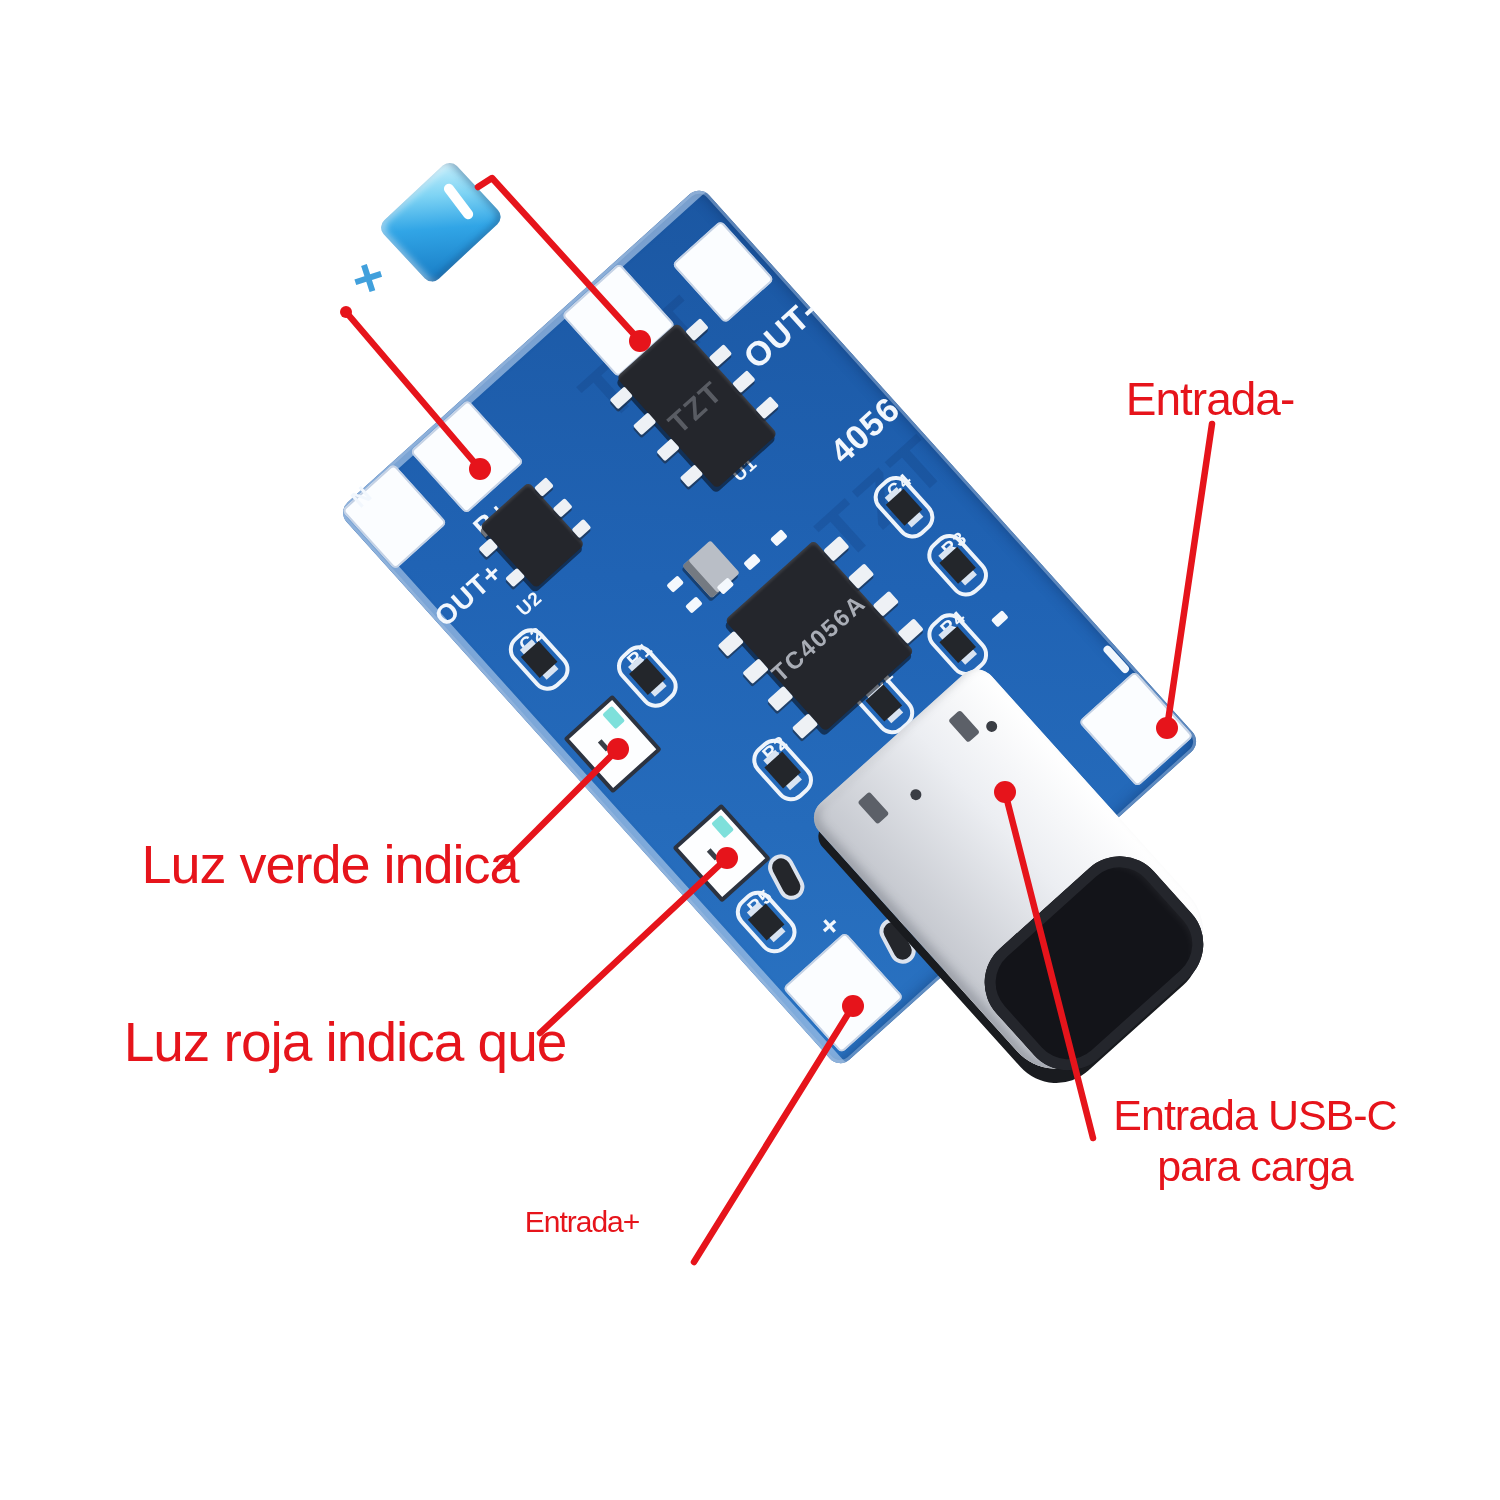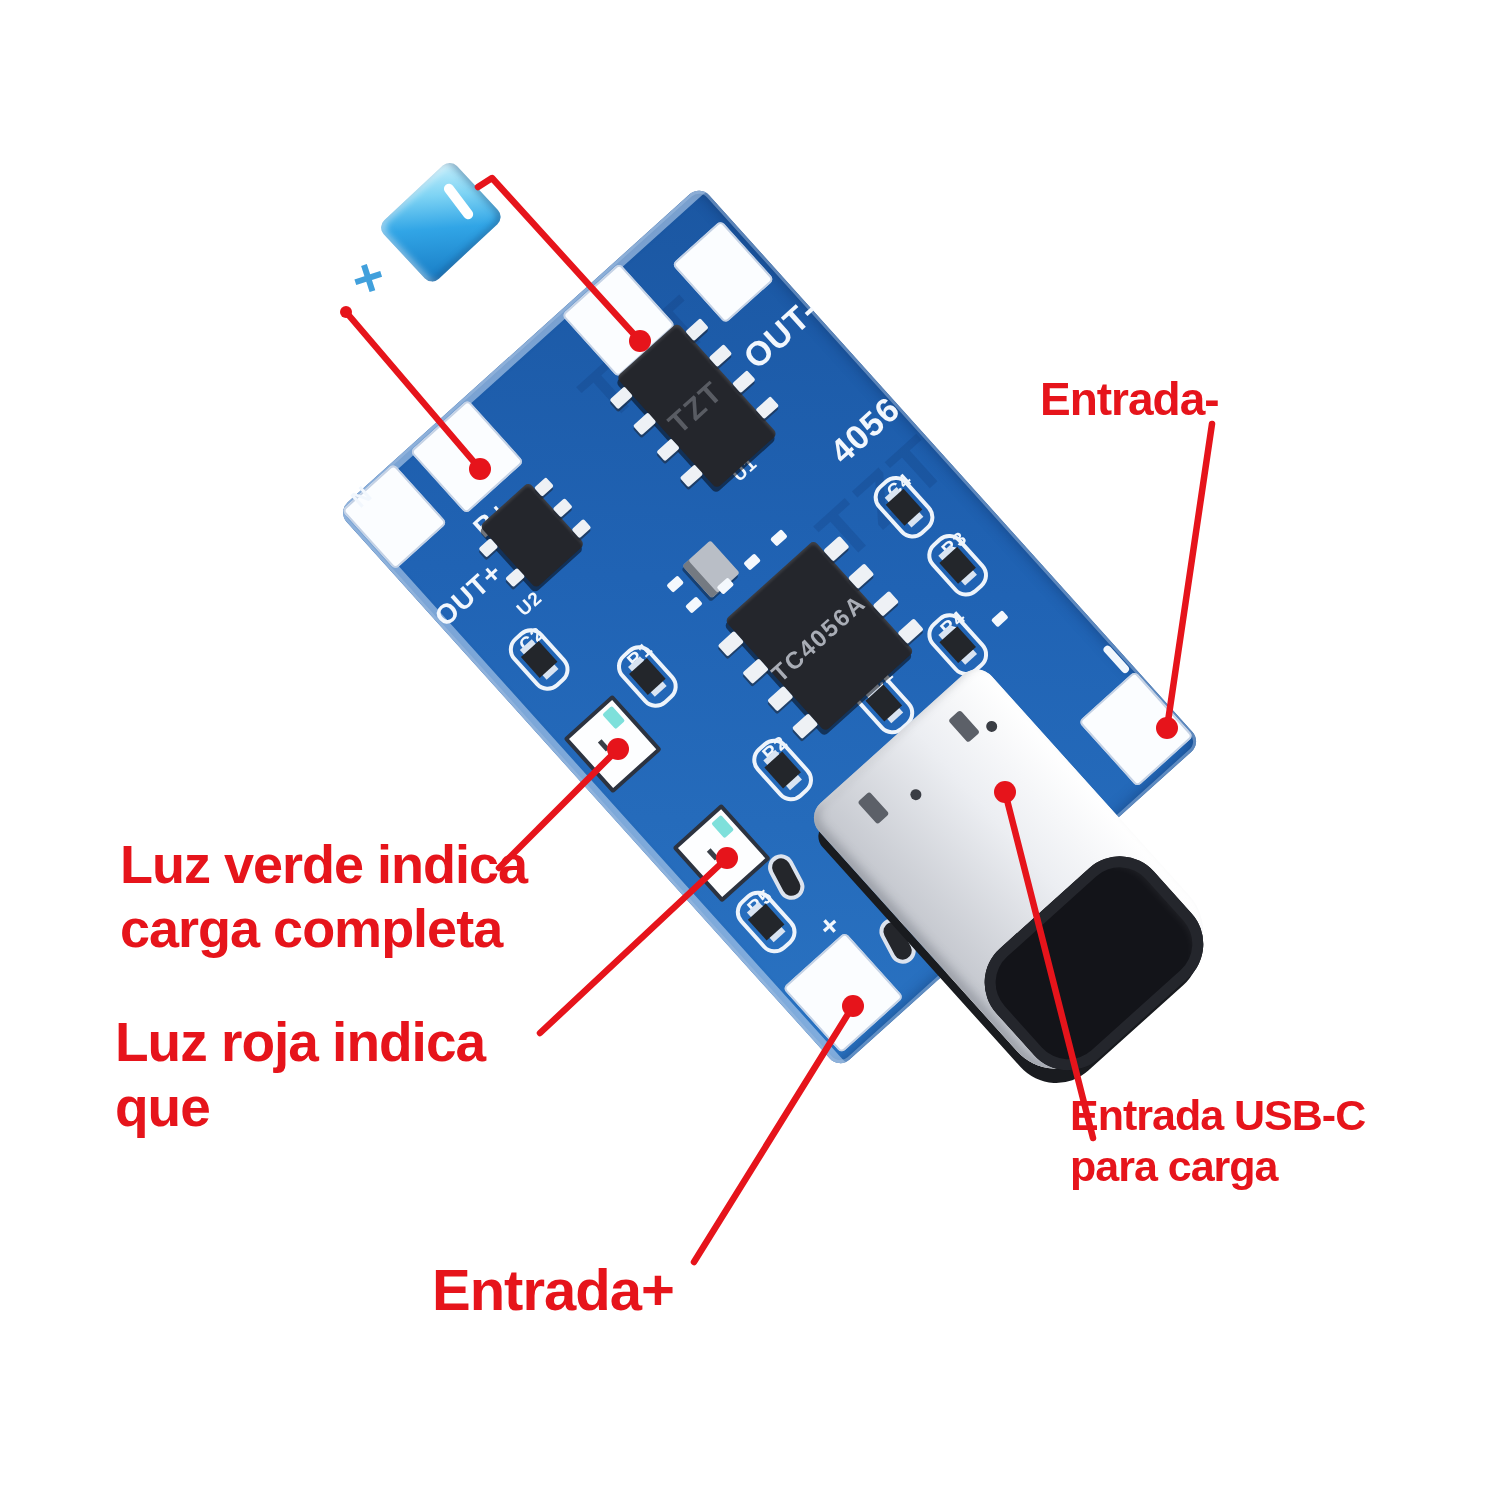--- a/index.html
+++ b/index.html
@@ -58,21 +58,21 @@
   .battery{position:absolute;left:377px;top:227px;width:100px;height:80px;
            transform-origin:0 0;transform:rotate(-43deg);border-radius:10px;
            background:linear-gradient(to top right,#1779c2 0%,#31a5e6 45%,#7fd4f4 72%,#cef2fc 100%);
            box-shadow:inset -3px -3px 7px rgba(0,40,90,.35), inset 3px 3px 7px rgba(255,255,255,.5);}
   .battery-dash{position:absolute;left:72px;top:16px;width:10px;height:42px;background:#ffffff;
                 border-radius:5px;transform:rotate(6deg);}
   .plus-sign{position:absolute;left:352px;top:246px;color:#41a0dc;font-size:54px;font-weight:700;
              transform:rotate(-18deg);}
 
   
-  .callout{position:absolute;color:#e6141b;font-weight:700;line-height:1.18;
+  .callout{position:absolute;color:#e6141b;font-weight:400;text-align:center;line-height:1.18;
            letter-spacing:-1px;}
   .overlay{position:absolute;left:0;top:0;width:1500px;height:1500px;pointer-events:none;}
 </style>
 </head>
 <body>
 
 <div class="canvas">
 
   <div class="board">
 
@@ -214,27 +214,26 @@
       <circle cx="727" cy="858" r="11"></circle>
       <circle cx="853" cy="1006" r="11"></circle>
       <circle cx="1005" cy="792" r="11"></circle>
     </g>
   </svg>
 
   <div class="callout" style="left:1040px;top:372px;width:340px;font-size:46px;">Entrada-</div>
 
   <div class="callout" style="left:120px;top:833px;width:420px;font-size:54px;">
     <div>Luz verde indica</div>
-    <div>carga completa</div>
   </div>
 
   <div class="callout" style="left:115px;top:1010px;width:460px;font-size:55px;">
     <div>Luz roja indica que</div>
   </div>
 
-  <div class="callout" style="left:432px;top:1256px;width:300px;font-size:58px;">Entrada+</div>
+  <div class="callout" style="left:432px;top:1204px;width:300px;font-size:30px;">Entrada+</div>
 
   <div class="callout" style="left:1070px;top:1090px;width:370px;font-size:43px;">
     <div>Entrada USB-C</div>
     <div>para carga</div>
   </div>
 
 </div>
 
 </body></html>

